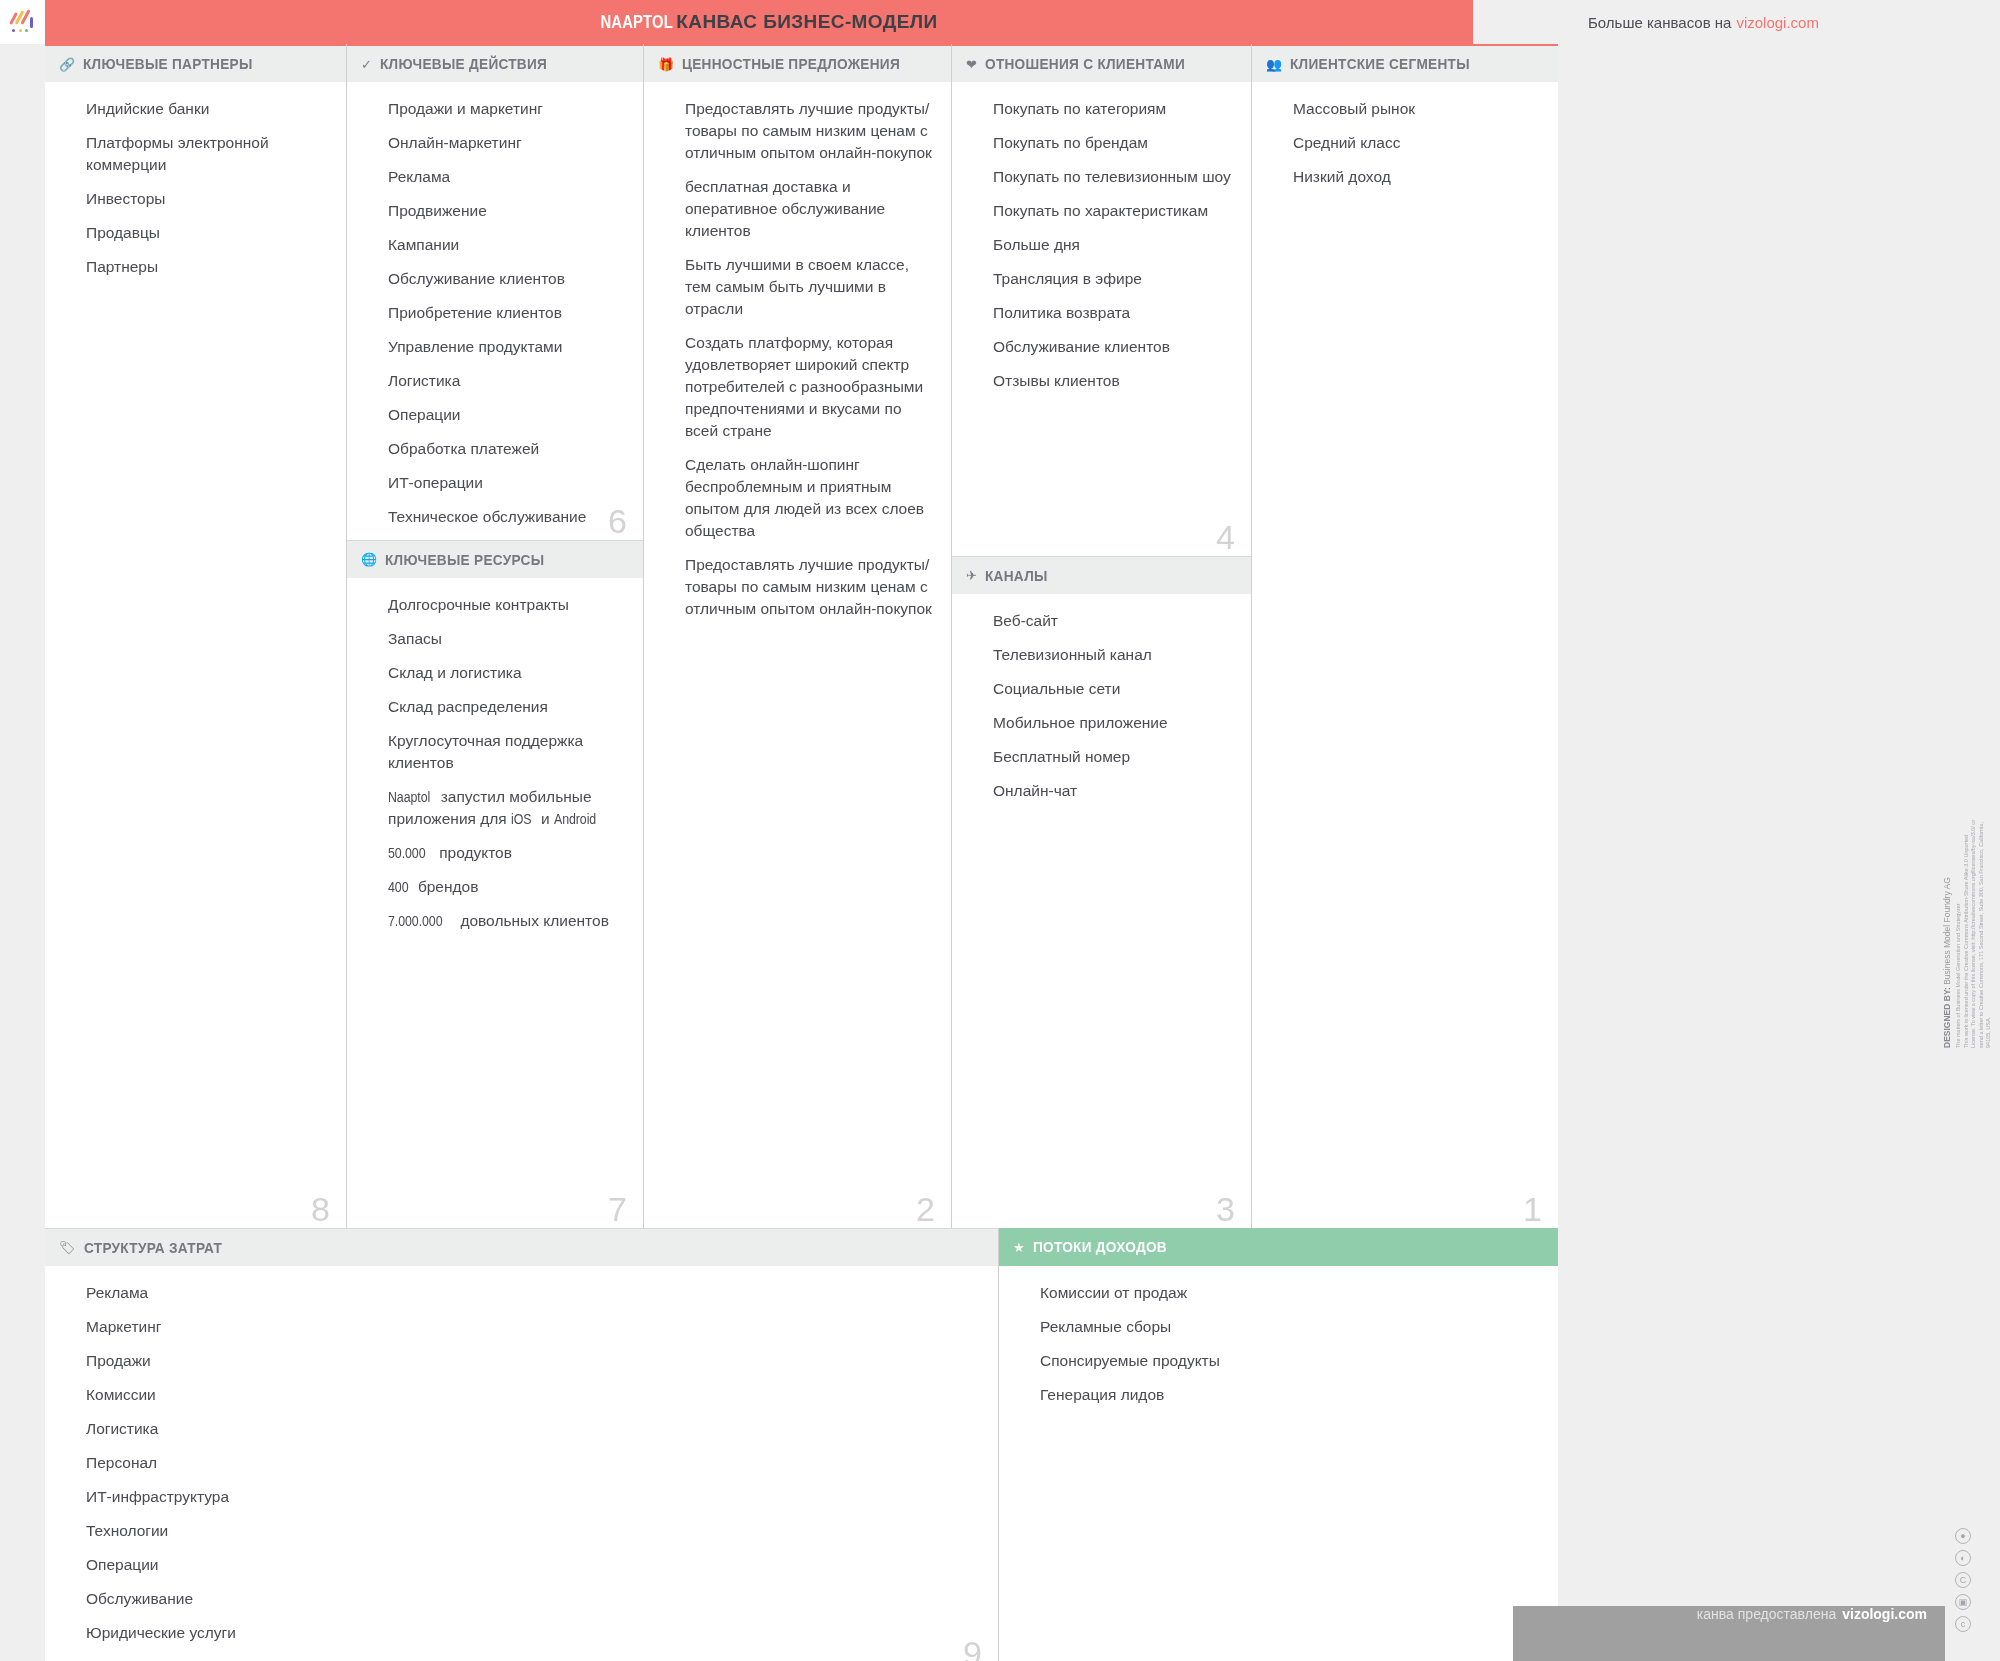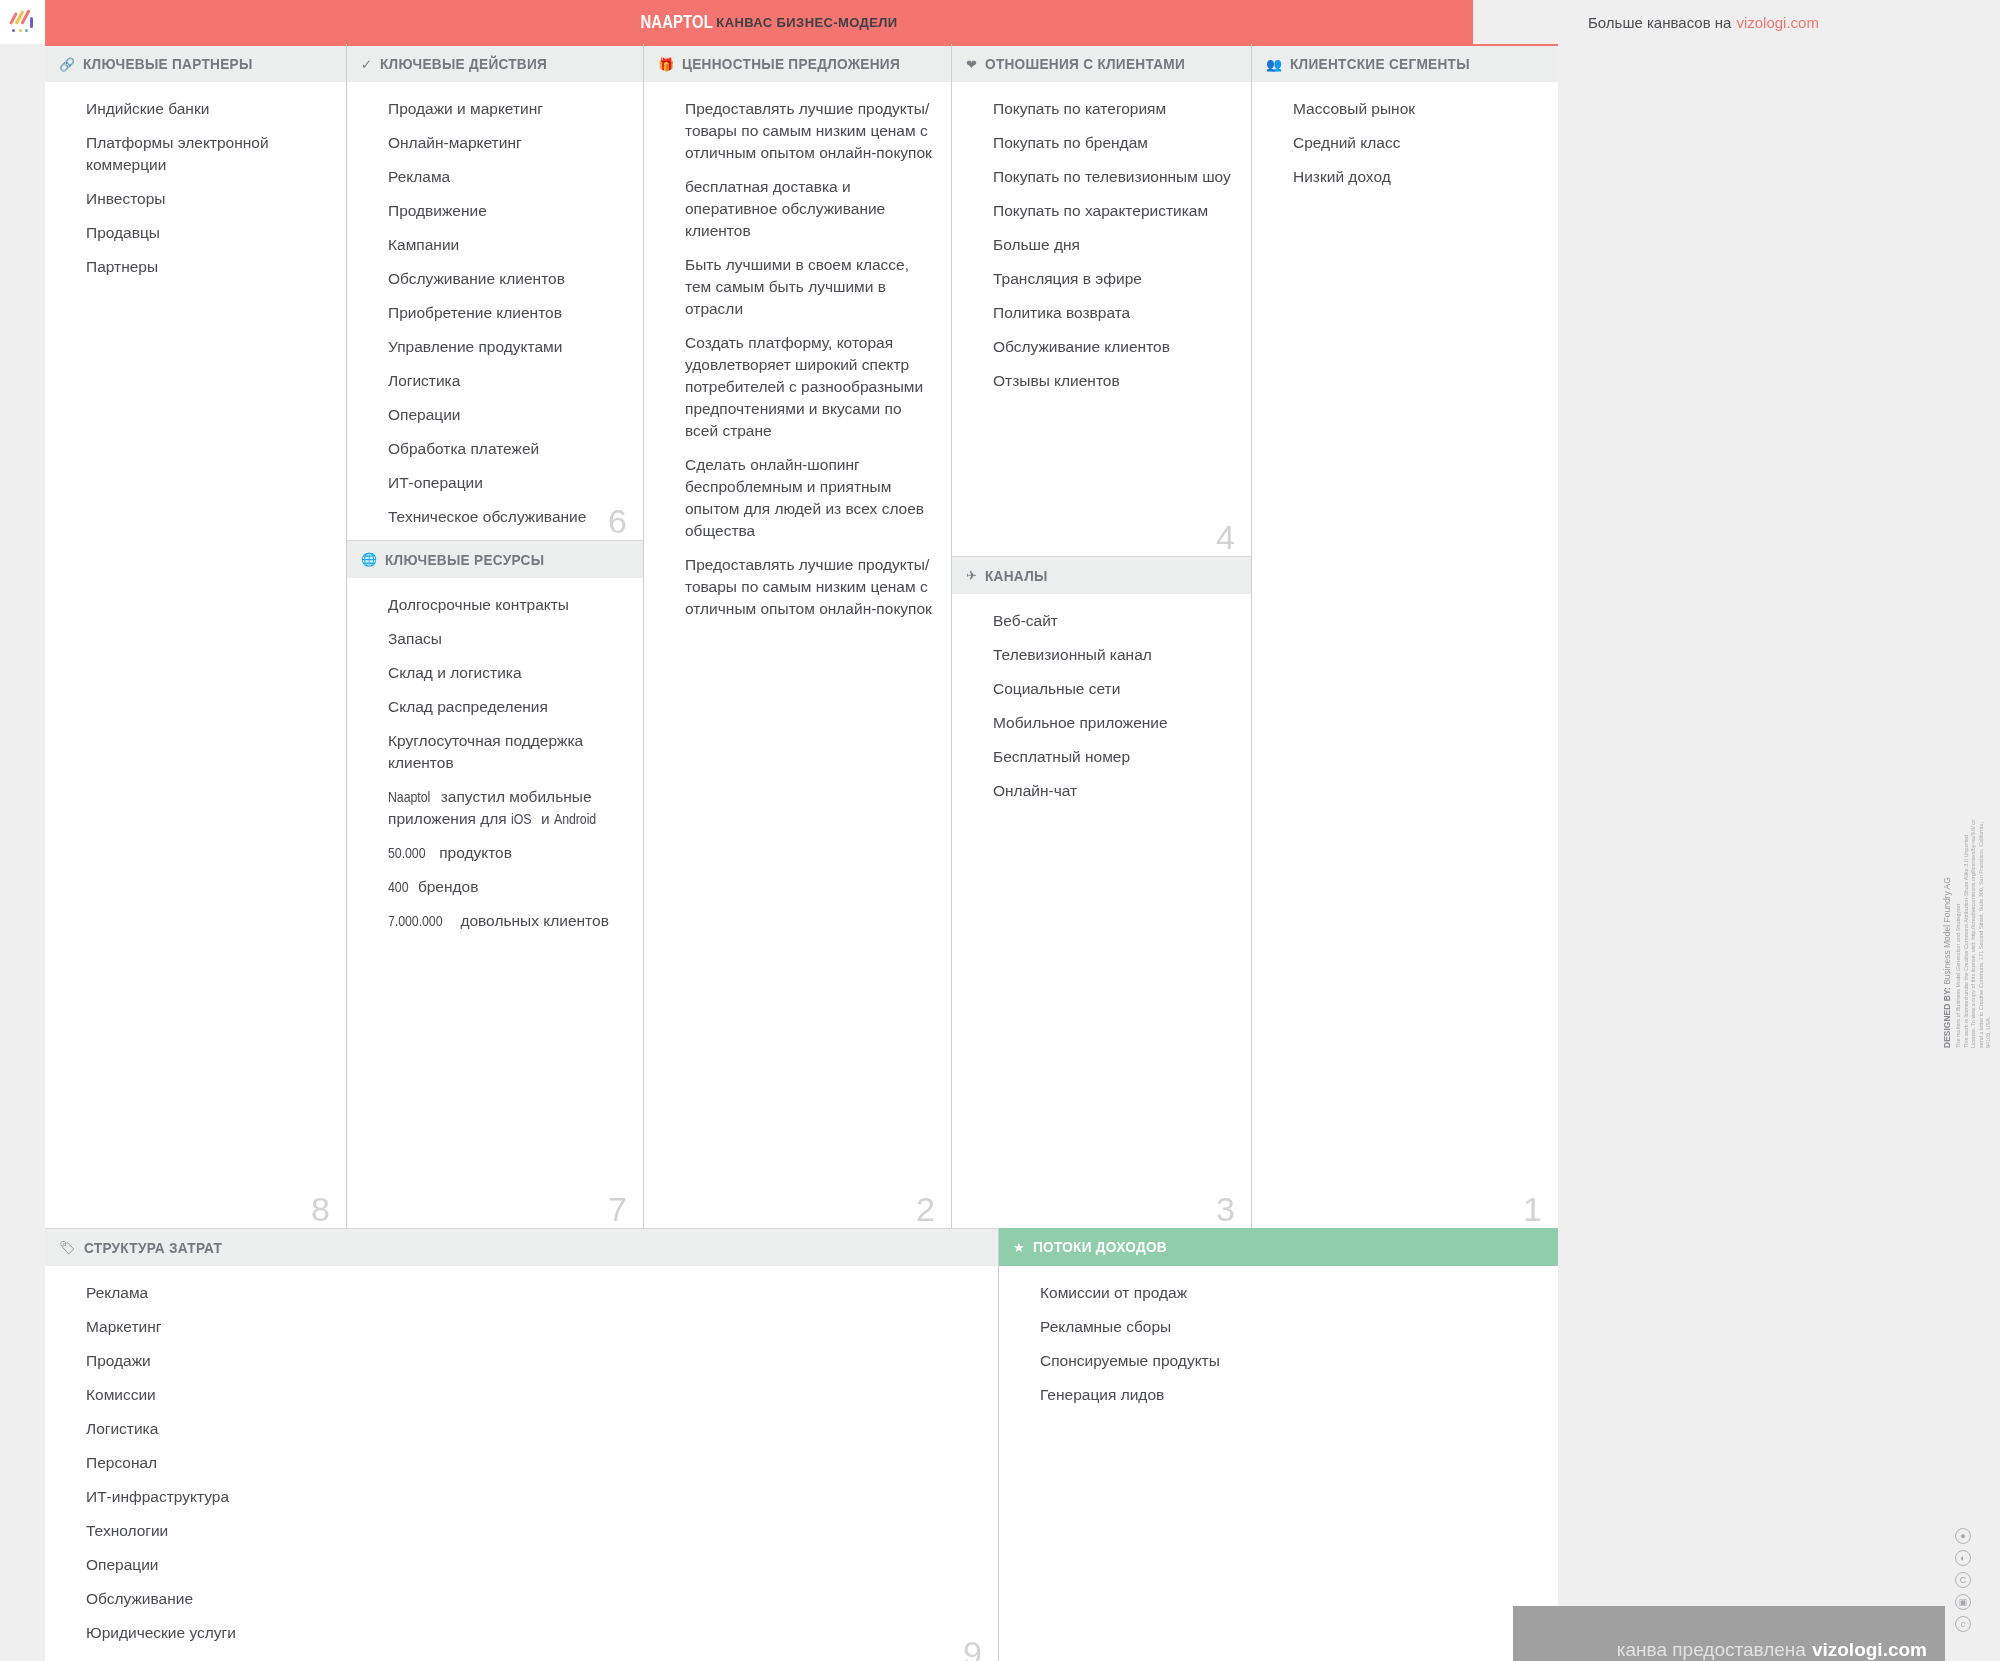--- a/index.html
+++ b/index.html
@@ -46,21 +46,21 @@
     font-size: 19px;
     font-weight: bold;
     letter-spacing: .2px;
     transform: scaleX(.78);
     transform-origin: right center;
     display: inline-block;
     margin-right: -2px;
   }
   .title-band .t-rest {
     color: #3f3f46;
-    font-size: 13px;
+    font-size: 19px;
     font-weight: bold;
     letter-spacing: .4px;
     margin-left: 5px;
   }
   .more-canvases {
     position: absolute;
     left: 1588px; top: 0;
     height: 44px;
     display: flex; align-items: center;
     font-size: 15px;
@@ -199,24 +199,24 @@
 
   
   .footer {
     position: absolute;
     left: 1513px;
     top: 1606px;
     width: 432px;
     height: 55px;
     background: #a0a0a0;
     display: flex;
-    align-items: flex-end;
+    align-items: flex-start;
     justify-content: flex-end;
     padding-right: 18px;
-    font-size: 19px;
+    font-size: 14px;
     color: #e2e2e2;
   }
   .footer .f-link { color: #ffffff; font-weight: bold; margin-left: 6px; }
 
   
   .logo-glyph { position: relative; width: 26px; height: 26px; }
   .logo-glyph span { position: absolute; border-radius: 2px; display:block; }
   .lg1 { left: 2px;  top: 3px;  width: 3px; height: 13px; background:#f4756f; transform: rotate(28deg); }
   .lg2 { left: 8px;  top: 1px;  width: 3px; height: 15px; background:#f0c24b; transform: rotate(28deg); }
   .lg3 { left: 14px; top: 0px;  width: 3px; height: 16px; background:#f4756f; transform: rotate(28deg); }

